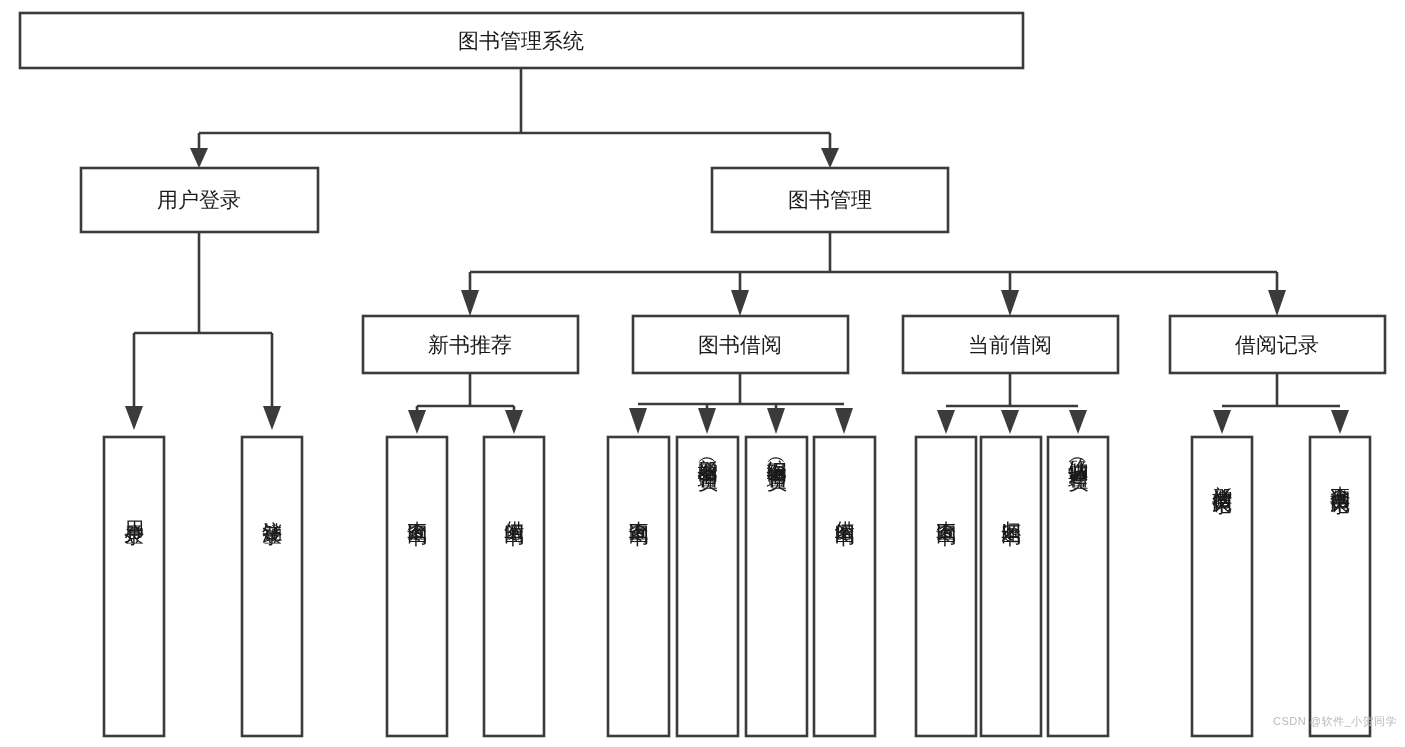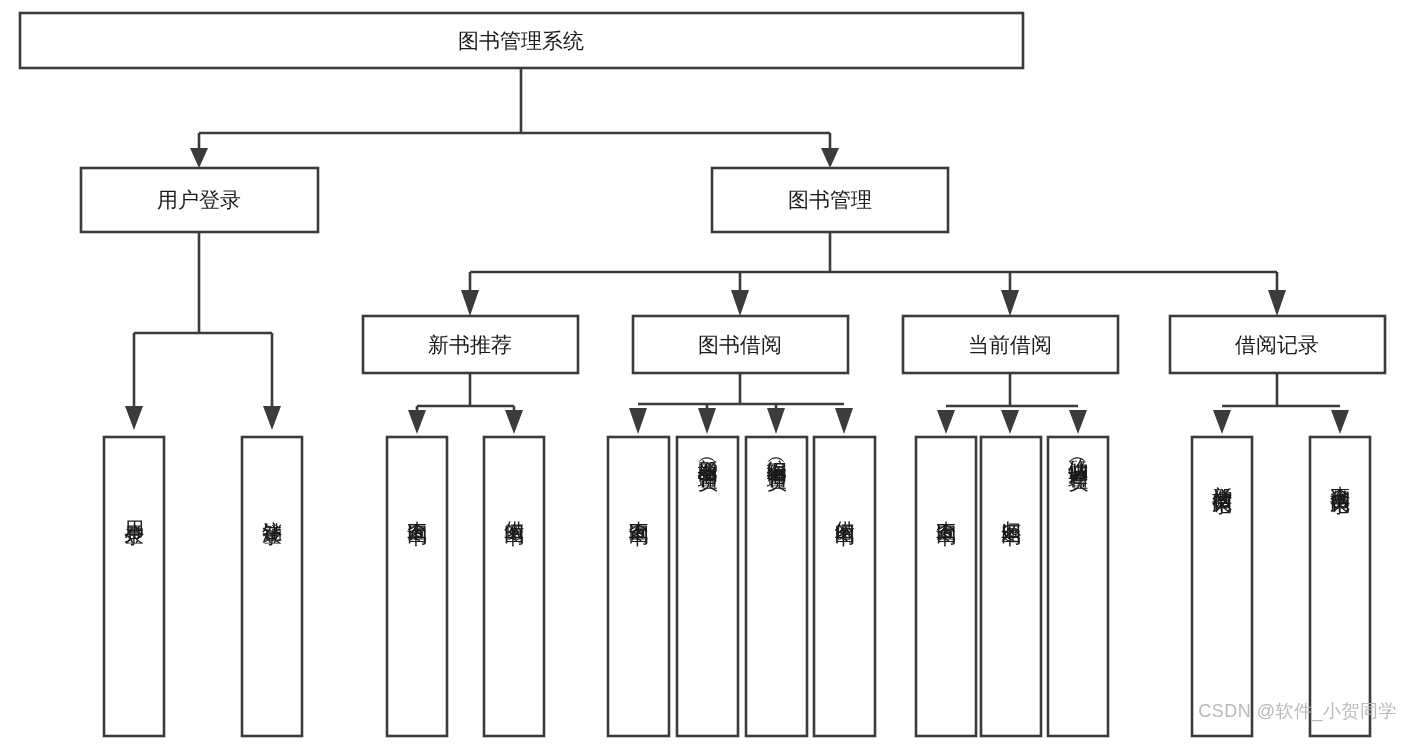--- a/index.html
+++ b/index.html
@@ -62,23 +62,23 @@
     font-family: "Liberation Sans", "DejaVu Sans", sans-serif;
     font-size: 20px;
     line-height: 1.18;
     color: #1a1a1a;
     letter-spacing: 2px;
     white-space: nowrap;
   }
   .watermark {
     position: absolute;
     right: 8px;
-    bottom: 24px;
-    font-family: "Liberation Sans", "DejaVu Sans", sans-serif;
-    font-size: 18px;
+    bottom: 18px;
+    font-family: "Liberation Sans", "DejaVu Sans", sans-serif;
+    font-size: 11px;
     color: #b9b9b9;
     letter-spacing: 0.5px;
     white-space: nowrap;
   }
 </style>
 </head>
 <body>
 
 <div id="diagram-root">
 

